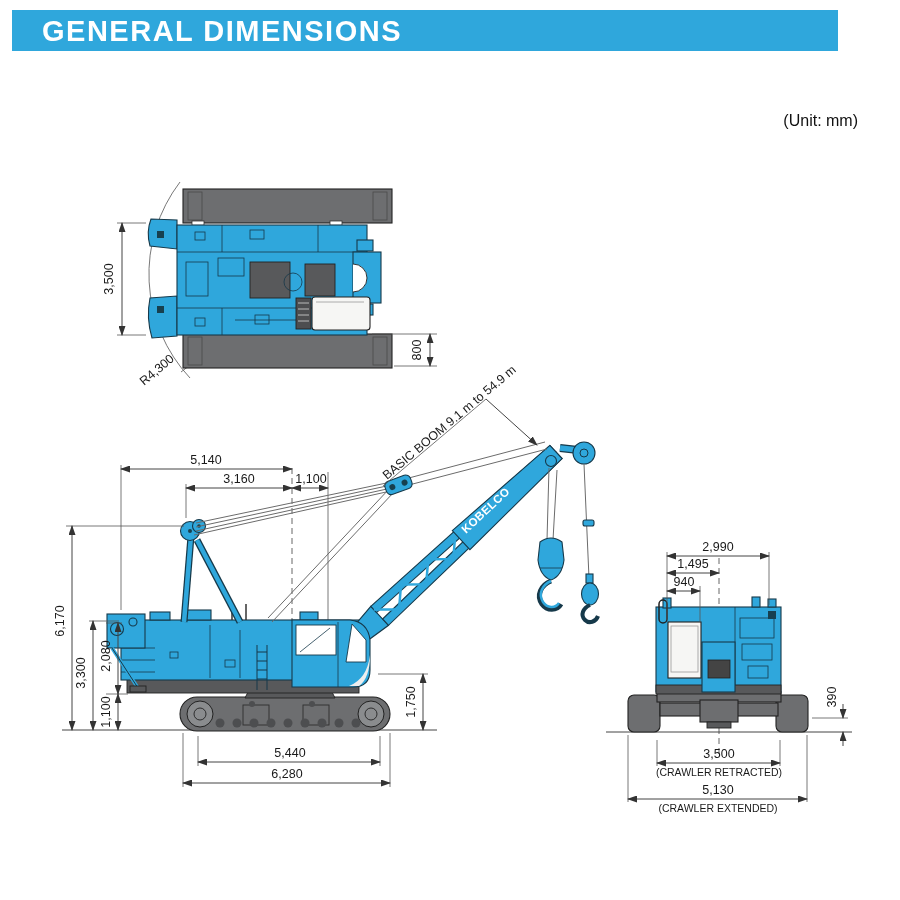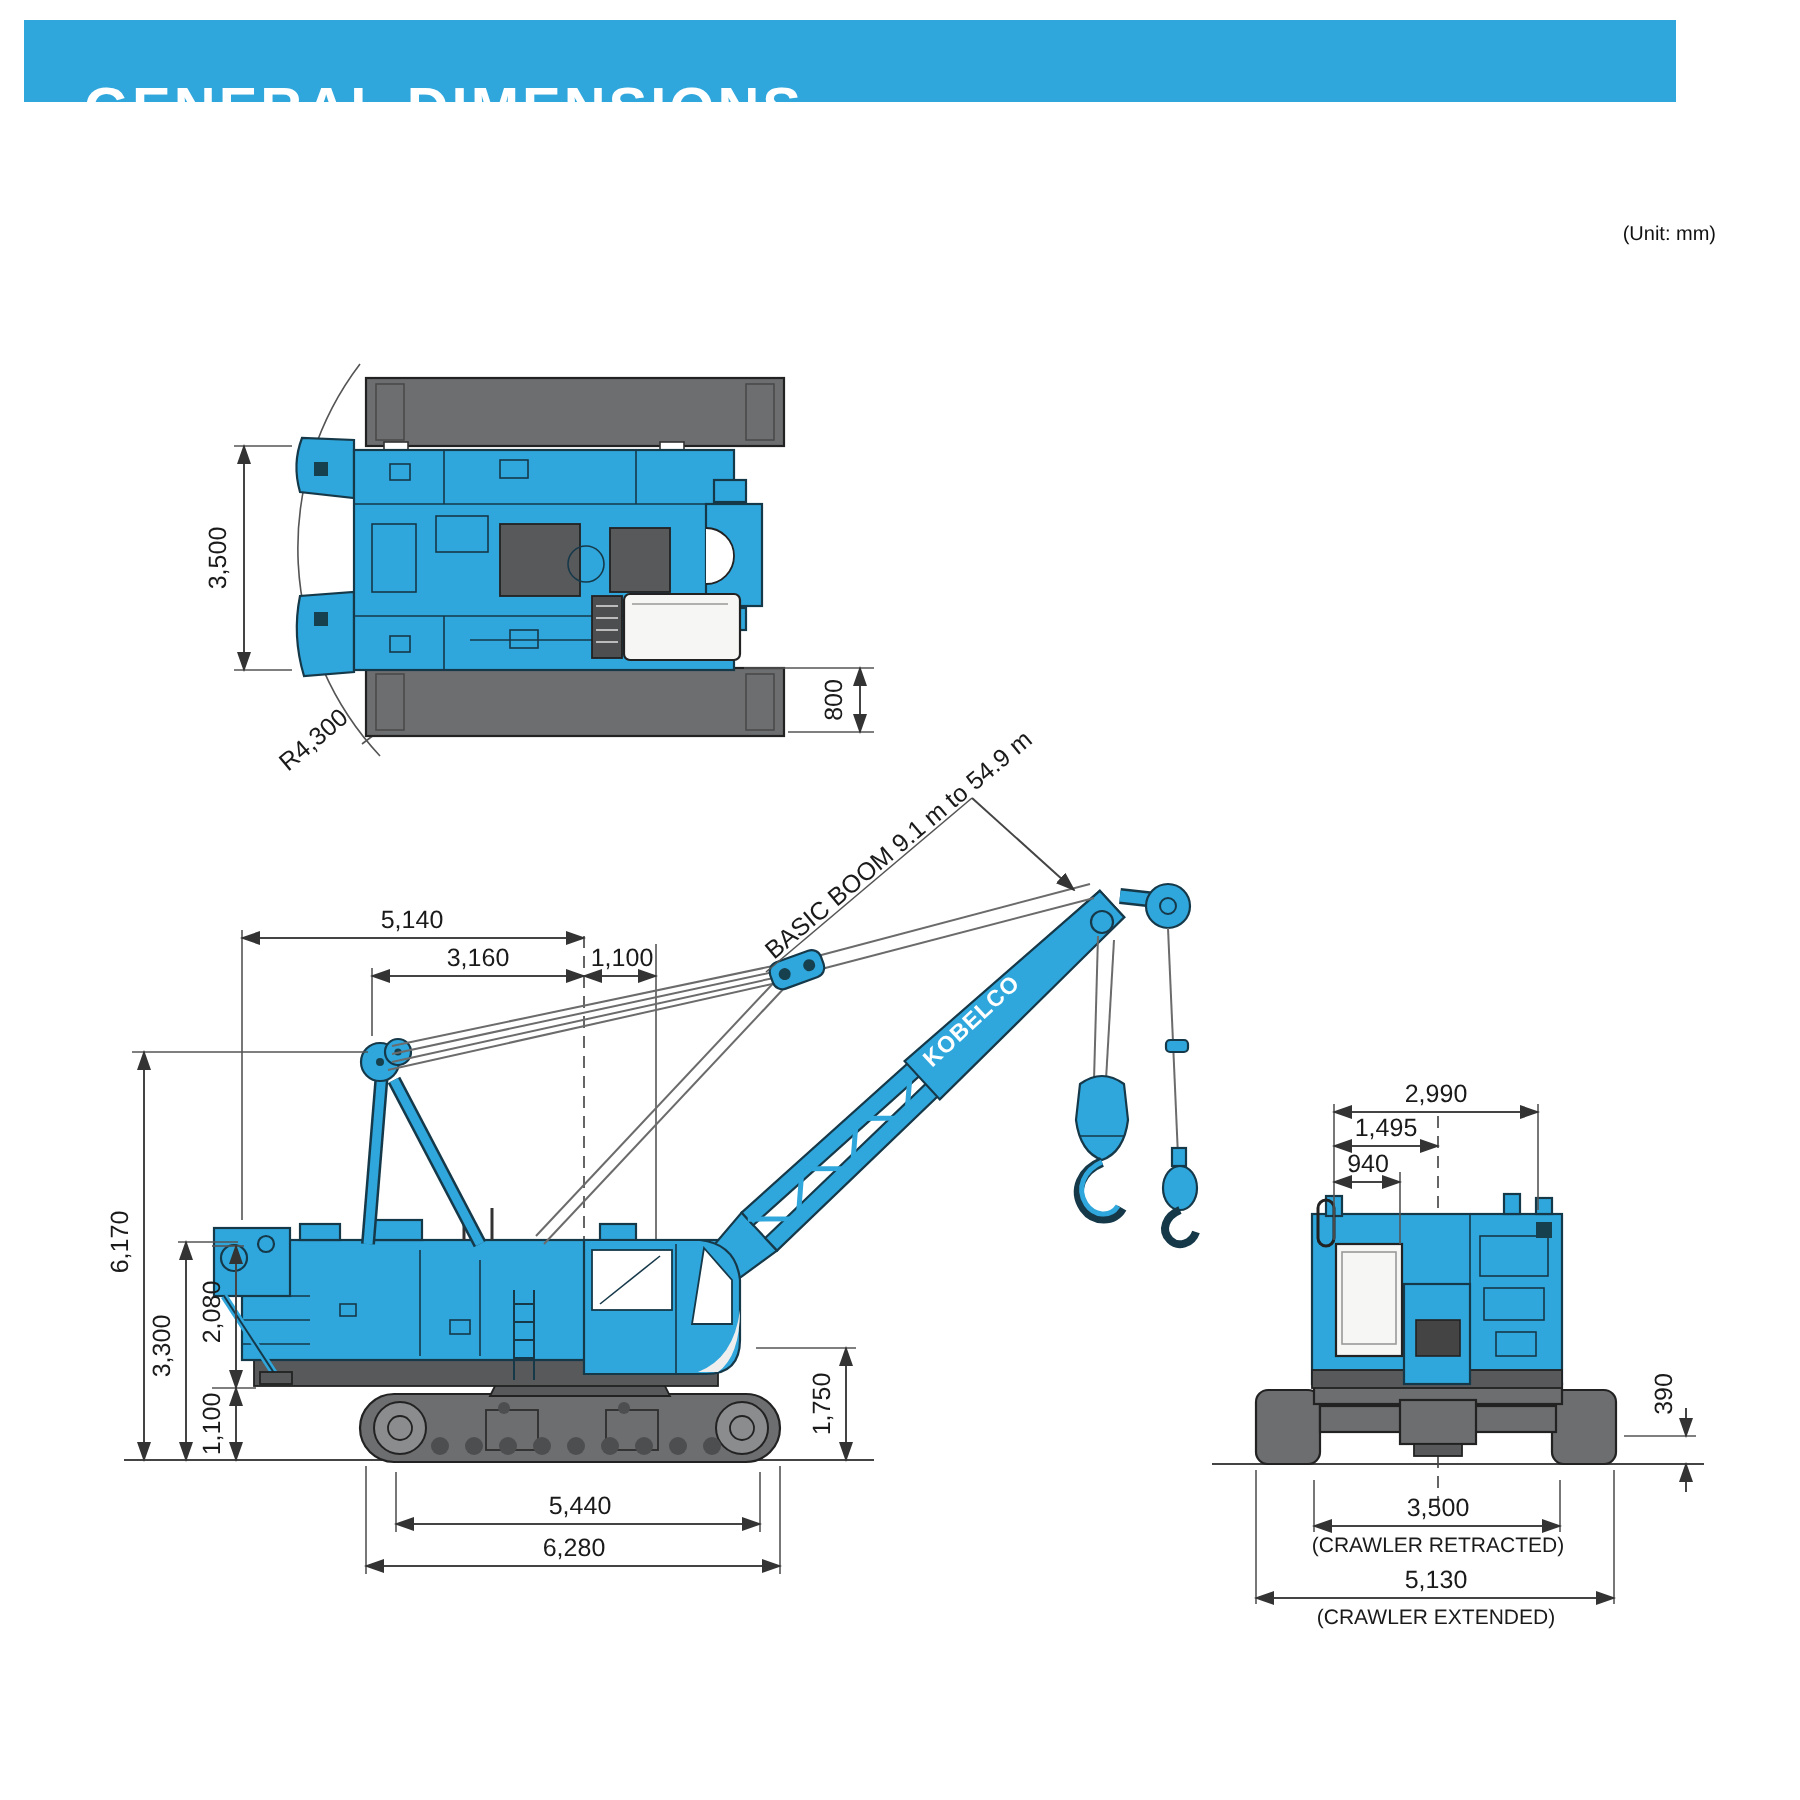--- a/index.html
+++ b/index.html
@@ -1,21 +1,21 @@
 <!DOCTYPE html>
 <html><head>
 <meta charset="utf-8">
 <style>
   html,body{margin:0;padding:0;background:#ffffff;}
   .page{position:relative;width:900px;height:900px;background:#ffffff;overflow:hidden;
         font-family:"Liberation Sans","DejaVu Sans",sans-serif;}
   .header-bar{position:absolute;left:12px;top:10px;width:826px;height:41px;background:#2FA7DC;}
   .header-bar span{display:block;padding-left:30px;line-height:42px;font-size:29px;font-weight:700;
-        letter-spacing:1.5px;color:#ffffff;margin-top:24px;}
-  .unit-note{position:absolute;top:112px;right:42px;font-size:10px;color:#111;}
+        letter-spacing:1.5px;color:#ffffff;}
+  .unit-note{position:absolute;top:112px;right:42px;font-size:16px;color:#111;}
   svg{position:absolute;left:0;top:0;}
   
   .dim{stroke:#444;stroke-width:1;fill:none;}
   .ext{stroke:#555;stroke-width:0.8;fill:none;}
   .dash{stroke:#555;stroke-width:0.9;fill:none;stroke-dasharray:6 4;}
   .dimtxt{font-size:12.5px;fill:#1a1a1a;}
   .notetxt{font-size:10.5px;fill:#1a1a1a;}
   .blue{fill:#2FA7DC;stroke:#16394A;stroke-width:1.1;}
   .gray{fill:#6D6E70;stroke:#222;stroke-width:1.1;}
   .dgray{fill:#58595B;stroke:#222;stroke-width:0.9;}

